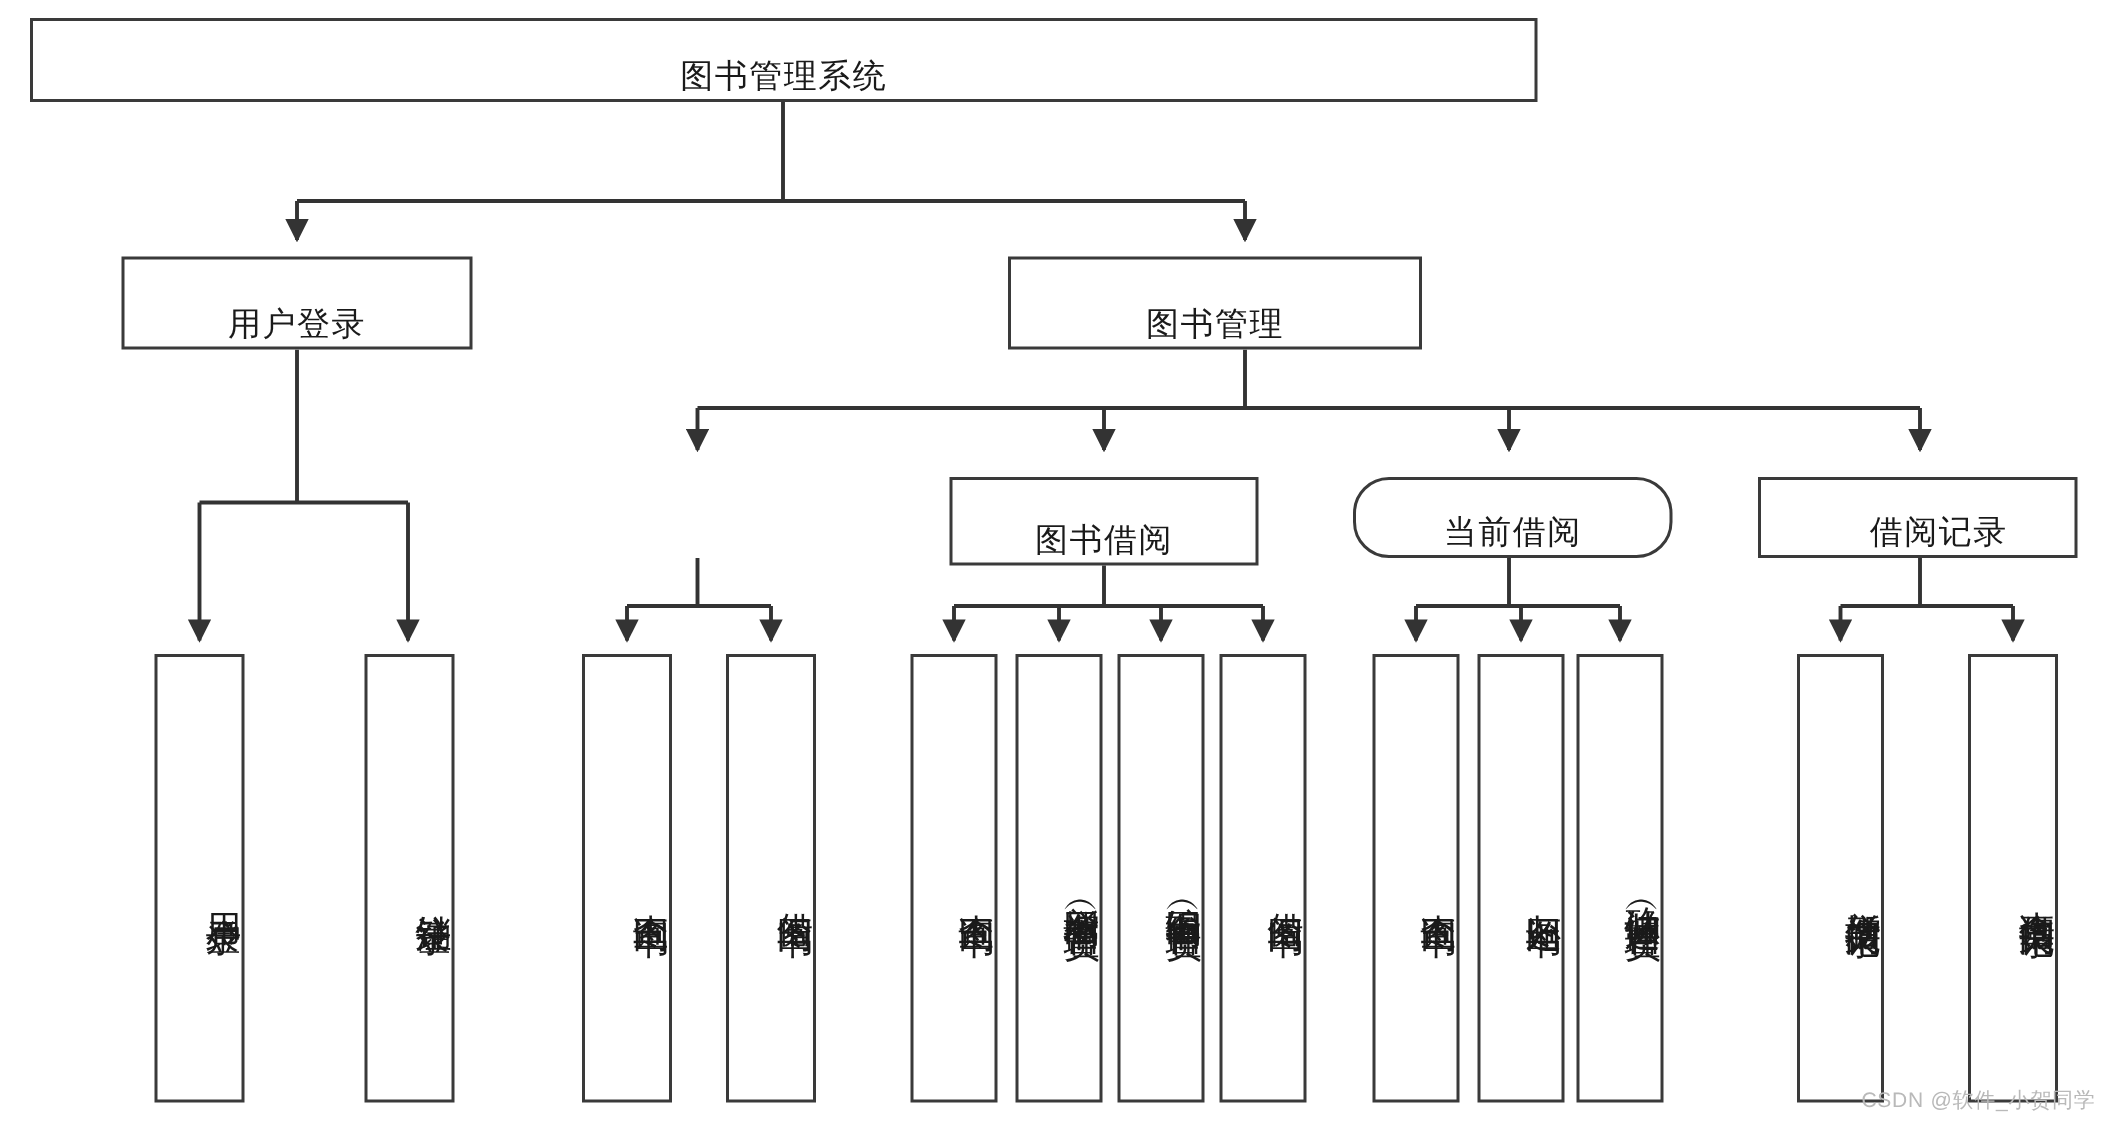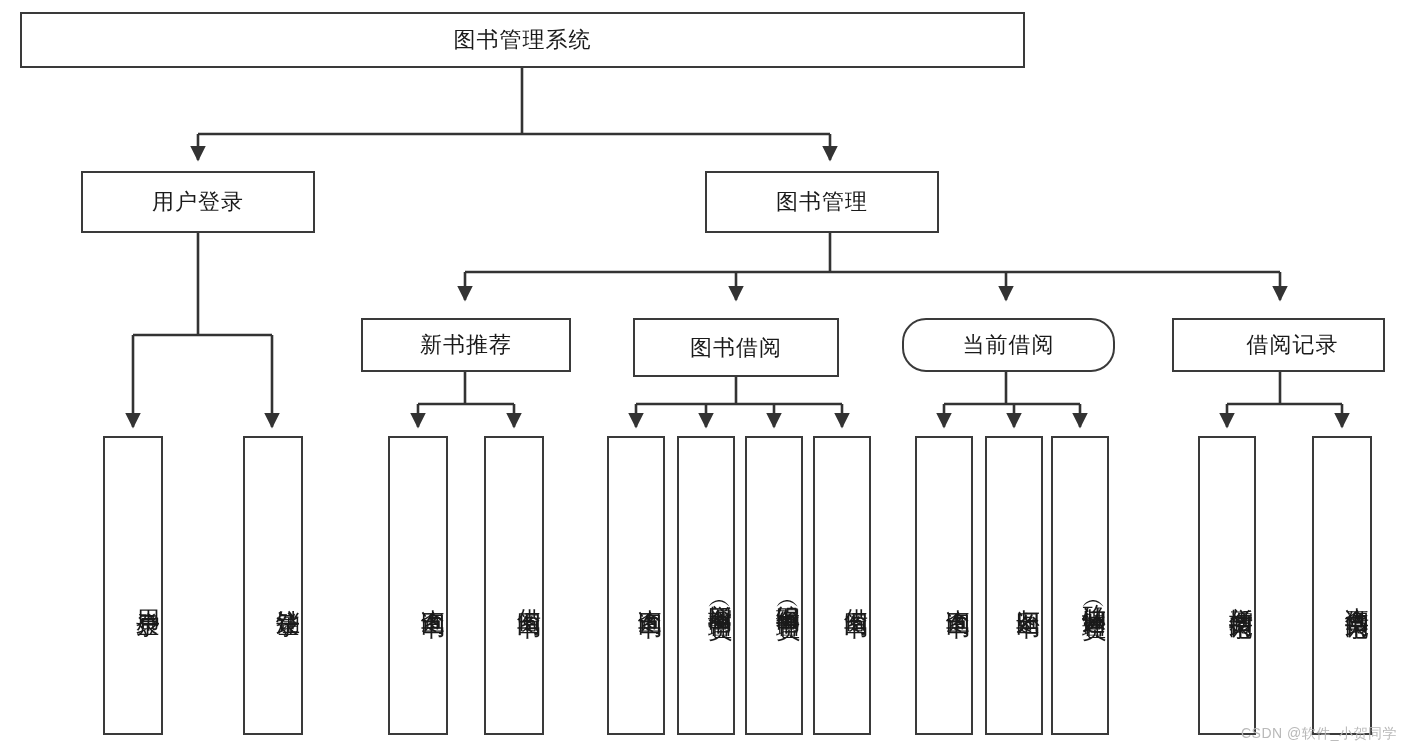--- a/index.html
+++ b/index.html
@@ -21,21 +21,21 @@
     width:1405px;
     height:747px;
     pointer-events:none;
   }
   .node{
     position:absolute;
     box-sizing:border-box;
     background:#ffffff;
     border:2px solid #3a3a3a;
     display:flex;
-    align-items:center;
+    align-items:flex-end;
     justify-content:center;
     color:#1a1a1a;
     z-index:2;
   }
   .node.h{
     font-size:22px;
     letter-spacing:1px;
     white-space:nowrap;
   }
   .node.v{
@@ -119,27 +119,24 @@
     </g>
   </svg>
 
   <div class="node h" style="left:20px; top:12px; width:1005px; height:56px;">
     <span>图书管理系统</span>
   </div>
 
   <div class="node h" style="left:81px; top:171px; width:234px; height:62px;">
     <span>用户登录</span>
   </div>
-  <div class="node h" style="left:705px; top:171px; width:234px; height:62px;">
+  <div class="node h" style="left:672px; top:171px; width:276px; height:62px;">
     <span>图书管理</span>
   </div>
 
-  <div class="node h" style="left:361px; top:318px; width:210px; height:54px;">
-    <span>新书推荐</span>
-  </div>
   <div class="node h" style="left:633px; top:318px; width:206px; height:59px;">
     <span>图书借阅</span>
   </div>
   <div class="node h" style="left:902px; top:318px; width:213px; height:54px;border-radius:24px;">
     <span>当前借阅</span>
   </div>
   <div class="node h" style="left:1172px; top:318px; width:213px; height:54px;padding-left:28px;">
     <span>借阅记录</span>
   </div>
 

